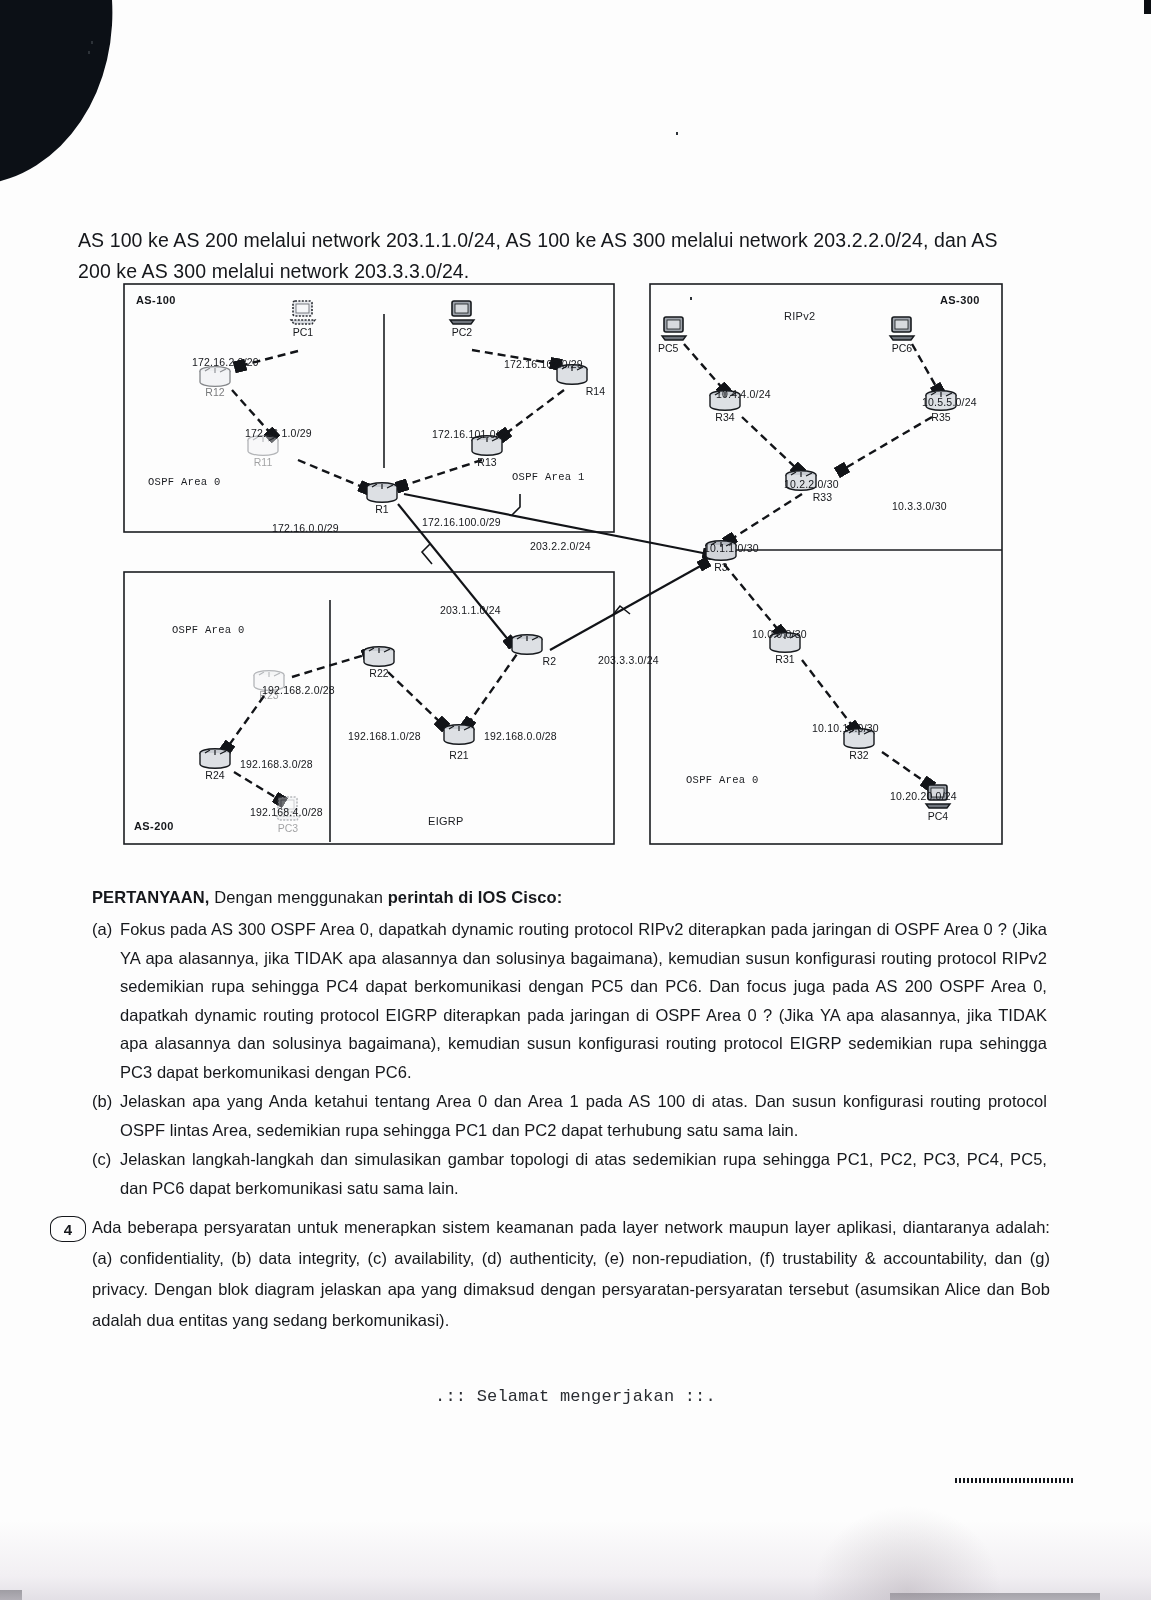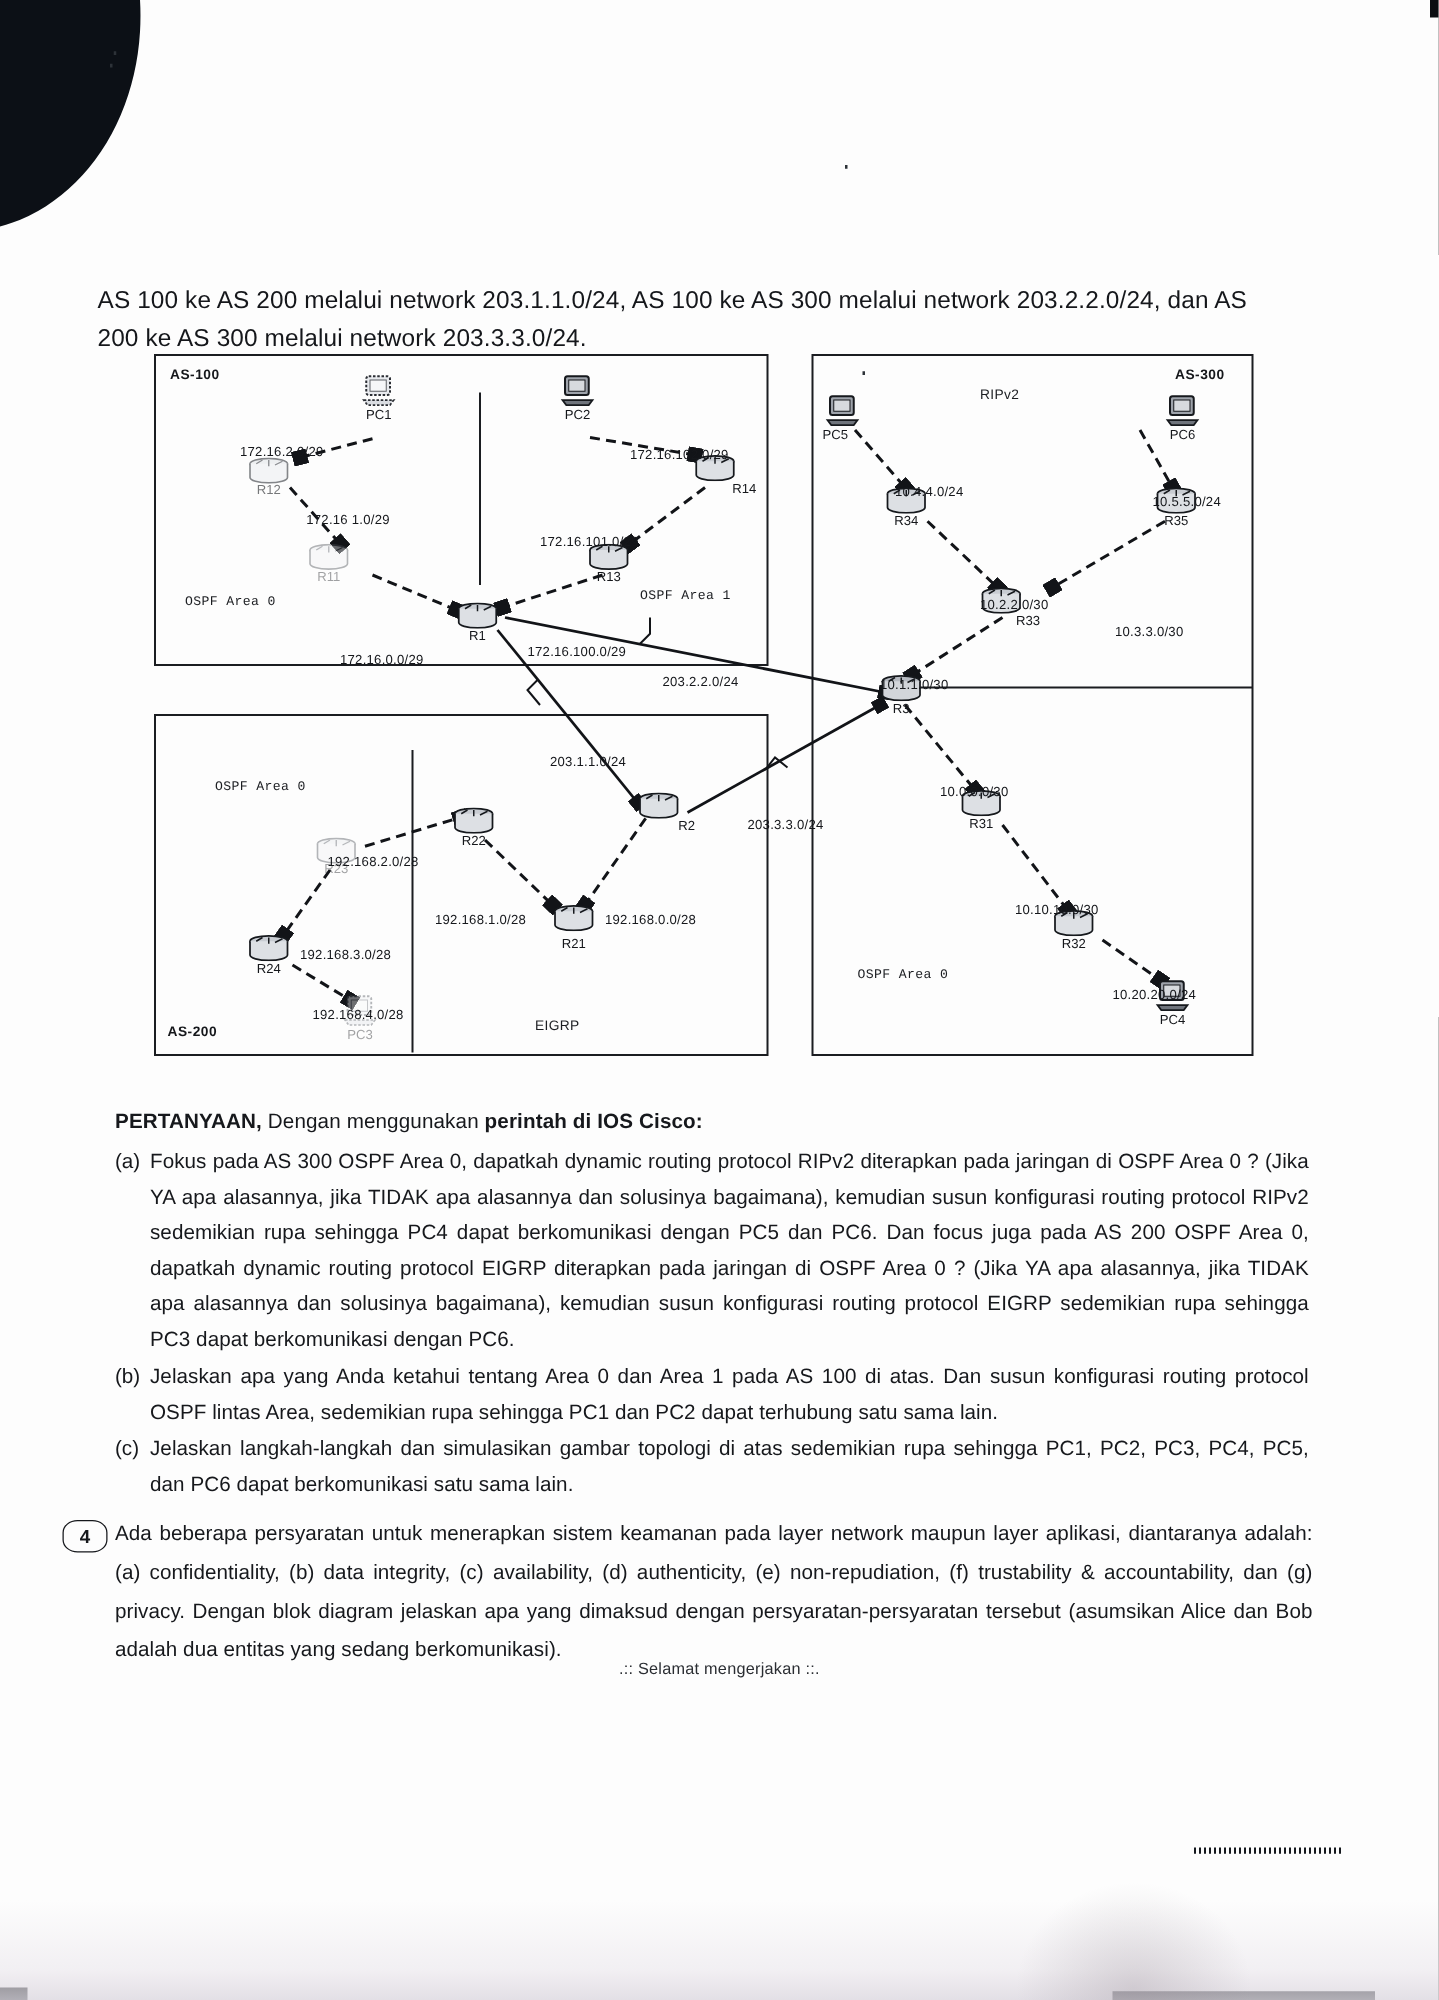--- a/index.html
+++ b/index.html
@@ -64,22 +64,22 @@
   
   #q4{position:absolute;left:50px;top:1212px;width:1000px;display:flex;}
   .numbox{
     flex:0 0 34px;width:30px;height:24px;margin-top:4px;
     border:1.8px solid #15171b;border-radius:12px/10px;
     display:flex;align-items:center;justify-content:center;
     font-size:15px;font-weight:700;
   }
   #q4 .body{flex:1;font-size:16.5px;line-height:31px;text-align:justify;text-align-last:left;margin-left:6px;letter-spacing:.05px;}
 
-  .closing{position:absolute;left:0;top:1327px;width:1151px;text-align:center;
-    font-size:13px;color:#2a2d32;letter-spacing:.2px;}
+  .closing{position:absolute;left:0;top:1387px;width:1151px;text-align:center;
+    font-size:17px;color:#2a2d32;letter-spacing:.2px;font-family:Liberation Mono, monospace;}
 
   
   #badge{position:absolute;left:851px;top:1282px;width:132px;height:72px;}
   #badge .pct{position:absolute;left:0;top:0;width:132px;height:72px;
       display:flex;align-items:center;justify-content:center;
       font-size:17px;font-weight:700;color:#15171b;padding-top:3px;box-sizing:border-box;}
 
   
   #pagebox{
     position:absolute;left:855px;top:1403px;width:190px;height:46px;
@@ -222,21 +222,21 @@
     <div class="node router" style="left:253px;top:210px;">
       <svg width="34" height="21" viewBox="0 0 34 21">
           <ellipse cx="17" cy="5" rx="15" ry="4.3" fill="#c8ccd2" stroke="#16191d" stroke-width="1.4"></ellipse>
           <path d="M2,5 v11 a15,4.3 0 0 0 30,0 v-11" fill="#dde0e4" stroke="#16191d" stroke-width="1.4"></path>
           <path d="M7,5 l5,-3 M17,2 l0,5 M22,6 l6,-3" stroke="#16191d" stroke-width="1.2" fill="none"></path>
         </svg>
       <span class="nlabel">R1</span>
     </div>
 
     <div class="netlabel" style="left:80px;top:46px;">172.16.2.0/29</div>
-    <div class="netlabel" style="left:133px;top:100px;">172.16 1.0/29</div>
+    <div class="netlabel" style="left:133px;top:117px;">172.16 1.0/29</div>
     <div class="netlabel" style="left:160px;top:212px;">172.16.0.0/29</div>
     <div class="netlabel" style="left:392px;top:48px;">172.16.102.0/29</div>
     <div class="netlabel" style="left:320px;top:118px;">172.16.101.0/29</div>
     <div class="netlabel" style="left:310px;top:206px;">172.16.100.0/29</div>
 
     <div class="node router" style="left:398px;top:362px;">
       <svg width="34" height="21" viewBox="0 0 34 21">
           <ellipse cx="17" cy="5" rx="15" ry="4.3" fill="#c8ccd2" stroke="#16191d" stroke-width="1.4"></ellipse>
           <path d="M2,5 v11 a15,4.3 0 0 0 30,0 v-11" fill="#dde0e4" stroke="#16191d" stroke-width="1.4"></path>
           <path d="M7,5 l5,-3 M17,2 l0,5 M22,6 l6,-3" stroke="#16191d" stroke-width="1.2" fill="none"></path>
@@ -291,21 +291,21 @@
     <div class="netlabel" style="left:138px;top:496px;">192.168.4.0/28</div>
 
     <div class="node pc" style="left:548px;top:44px;">
       <svg width="28" height="26" viewBox="0 0 28 26">
           <rect x="4" y="1" width="19" height="15" rx="2" fill="#9ea3ab" stroke="#16191d" stroke-width="1.6"></rect>
           <rect x="7" y="4" width="13" height="9" fill="#d7dade" stroke="#16191d" stroke-width=".8"></rect>
           <path d="M2,20 h24 l-3,4 h-18 z" fill="#6f747c" stroke="#16191d" stroke-width="1.4"></path>
         </svg>
       <span class="nlabel" style="left:-2px;transform:none;text-align:right;">PC5</span>
     </div>
-    <div class="node pc" style="left:776px;top:44px;margin-left:44px;">
+    <div class="node pc" style="left:776px;top:44px;">
       <svg width="28" height="26" viewBox="0 0 28 26">
           <rect x="4" y="1" width="19" height="15" rx="2" fill="#9ea3ab" stroke="#16191d" stroke-width="1.6"></rect>
           <rect x="7" y="4" width="13" height="9" fill="#d7dade" stroke="#16191d" stroke-width=".8"></rect>
           <path d="M2,20 h24 l-3,4 h-18 z" fill="#6f747c" stroke="#16191d" stroke-width="1.4"></path>
         </svg>
       <span class="nlabel">PC6</span>
     </div>
     <div class="node router" style="left:596px;top:118px;">
       <svg width="34" height="21" viewBox="0 0 34 21">
           <ellipse cx="17" cy="5" rx="15" ry="4.3" fill="#c8ccd2" stroke="#16191d" stroke-width="1.4"></ellipse>

